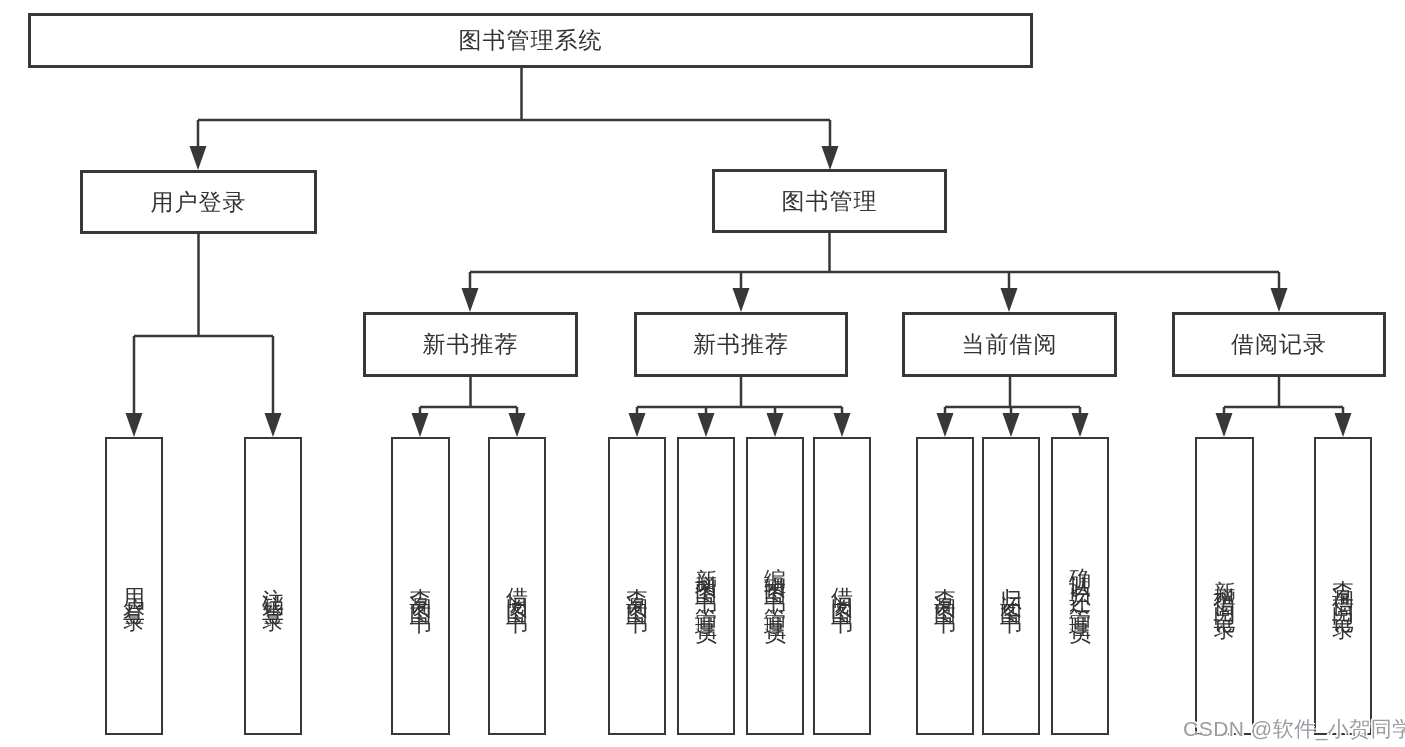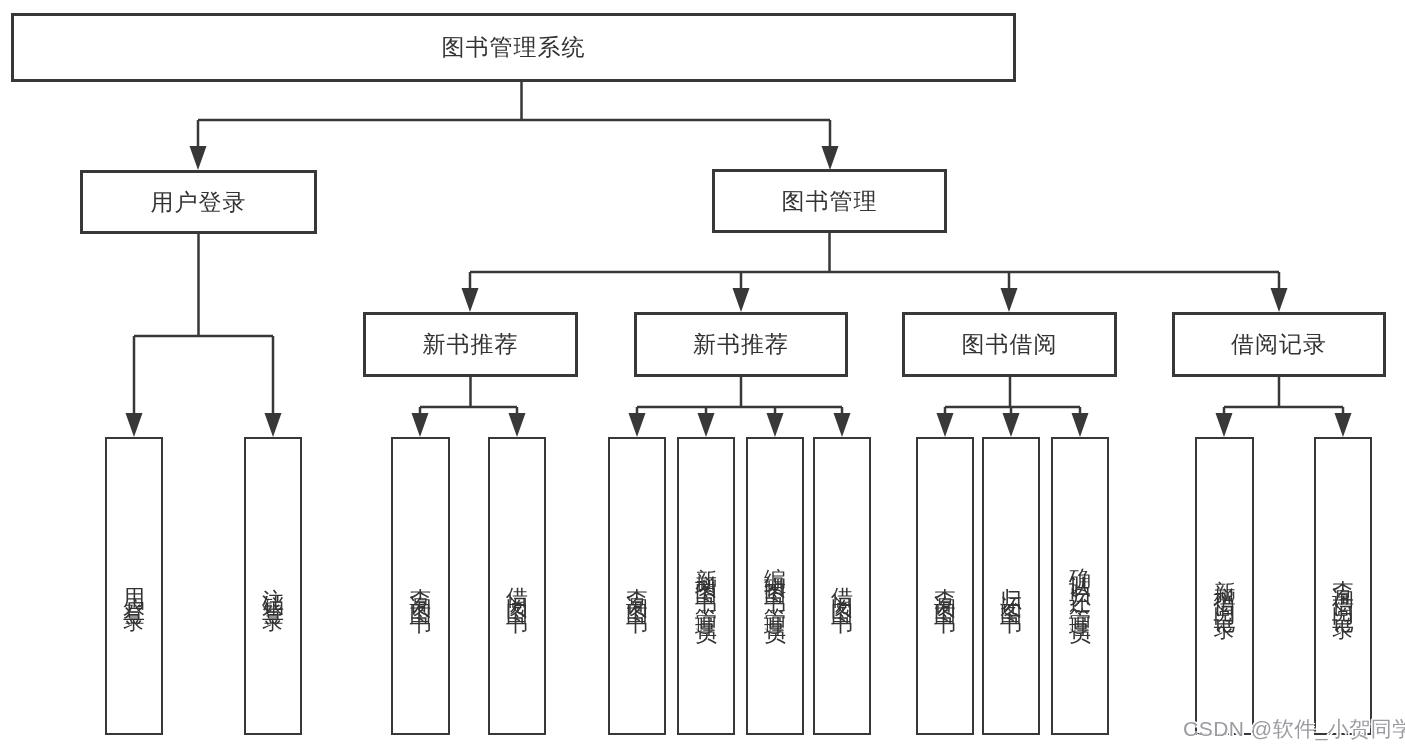--- a/index.html
+++ b/index.html
@@ -22,21 +22,21 @@
     position: absolute;
     background: #fff;
     border: 3px solid var(--line);
     box-sizing: border-box;
     display: flex;
     align-items: center;
     justify-content: center;
     color: var(--text);
     z-index: 2;
   }
-  .root-box   { left: 11px;  top: 13px;  width: 1005px; height: 69px; text-align: center; }
+  .root-box   { left: 28px;  top: 13px;  width: 1005px; height: 55px; text-align: center; }
   .hlabel { font-size: 23px; letter-spacing: 1px; white-space: nowrap; }
   .lvl1-a { left: 80px;  top: 170px; width: 237px; height: 64px; }
   .lvl1-b { left: 712px; top: 169px; width: 235px; height: 64px; }
   .lvl2-a { left: 363px;  top: 312px; width: 215px; height: 65px; }
   .lvl2-b { left: 634px;  top: 312px; width: 214px; height: 65px; }
   .lvl2-c { left: 902px;  top: 312px; width: 215px; height: 65px; }
   .lvl2-d { left: 1172px; top: 312px; width: 214px; height: 65px; }
   .leaf {
     top: 437px;
     width: 58px;
@@ -127,21 +127,21 @@
     <span class="hlabel">图书管理</span>
   </div>
 
   <div class="box lvl2-a">
     <span class="hlabel">新书推荐</span>
   </div>
   <div class="box lvl2-b">
     <span class="hlabel">新书推荐</span>
   </div>
   <div class="box lvl2-c">
-    <span class="hlabel">图书借阅</span>
+    <span class="hlabel">当前借阅</span>
   </div>
   <div class="box lvl2-d">
     <span class="hlabel">借阅记录</span>
   </div>
 
   <div class="box leaf leaf-1">
     <span class="vlabel">用户登录</span>
   </div>
   <div class="box leaf leaf-2">
     <span class="vlabel">注销登录</span>

